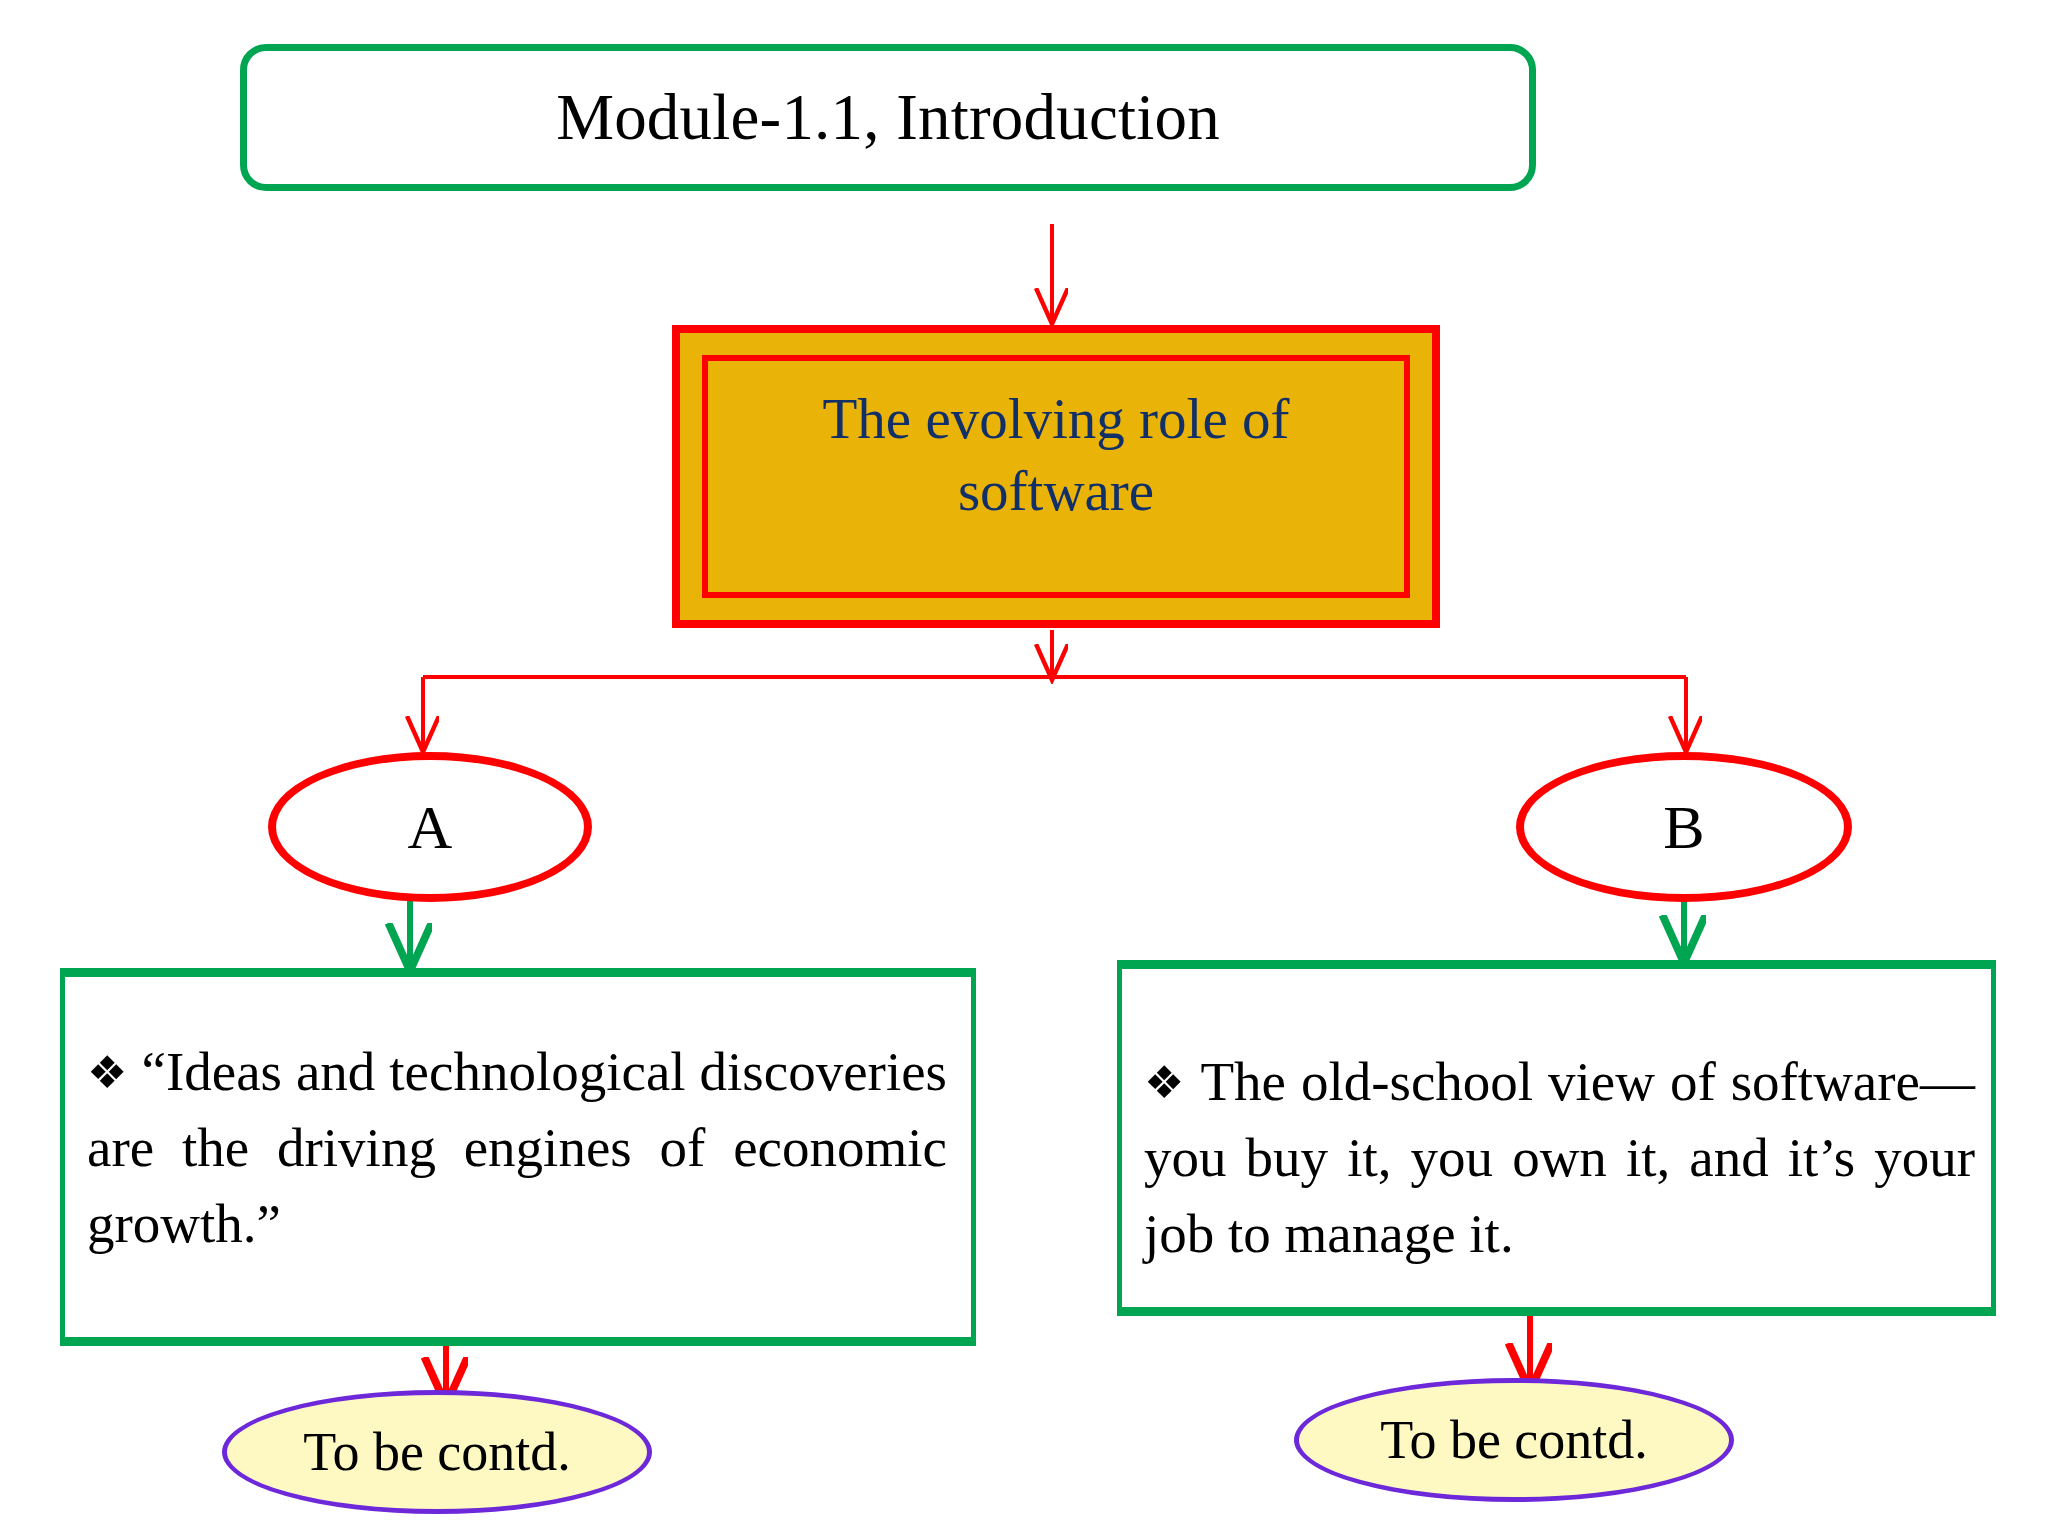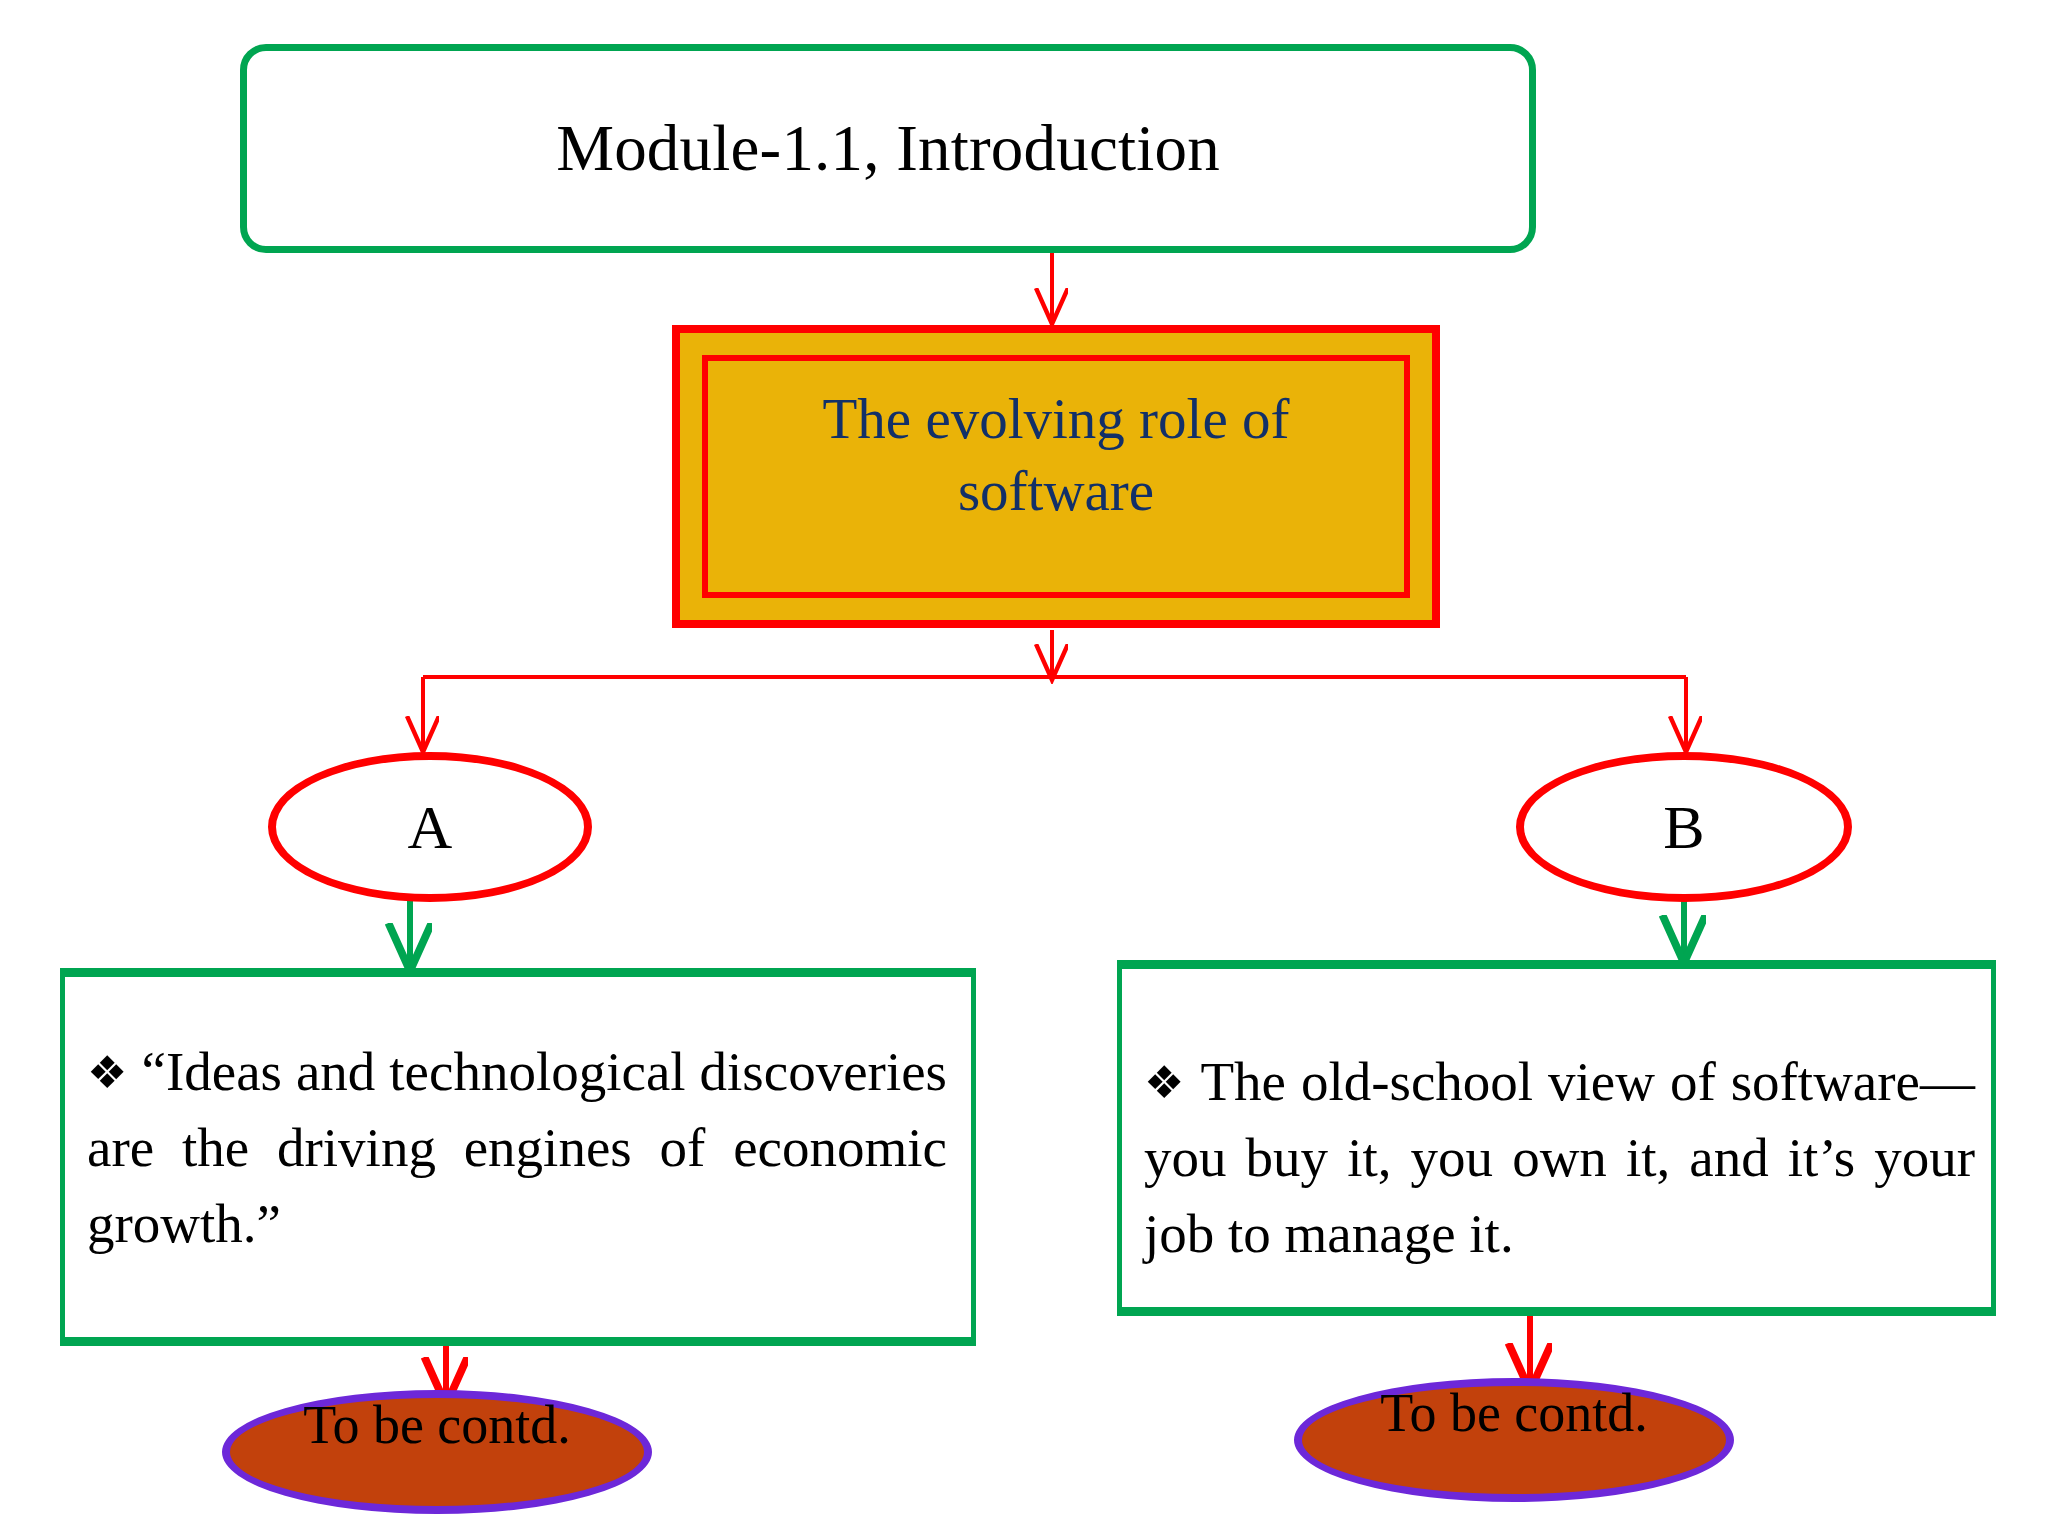--- a/index.html
+++ b/index.html
@@ -31,21 +31,21 @@
     height: 1536px;
     pointer-events: none;
   }
 
   
   .title-box {
     position: absolute;
     left: 240px;
     top: 44px;
     width: 1296px;
-    height: 209px;
+    height: 147px;
     border: 7px solid #00A551;
     border-radius: 26px;
     background: #ffffff;
     box-sizing: border-box;
     display: flex;
     align-items: center;
     justify-content: center;
   }
   .title-box .title-text {
     font-size: 65px;
@@ -155,25 +155,26 @@
     width: 879px;
     height: 356px;
     padding: 20px 16px 18px 22px;
     display: flex;
     align-items: flex-start;
   }
 
   
   .contd-ellipse {
     position: absolute;
-    border: 8px solid #6d28d9;
+    border: 5px solid #6d28d9;
     border-radius: 50%;
-    background: #c2410c;
-    box-sizing: border-box;
-    display: flex;
+    background: #fef9c3;
+    box-sizing: border-box;
+    display: flex;
+    align-items: center;
     justify-content: center;
   }
   .contd-ellipse .contd-label {
     font-size: 54px;
     color: #000000;
     line-height: 1;
     white-space: nowrap;
   }
   #contd-left {
     left: 222px;

